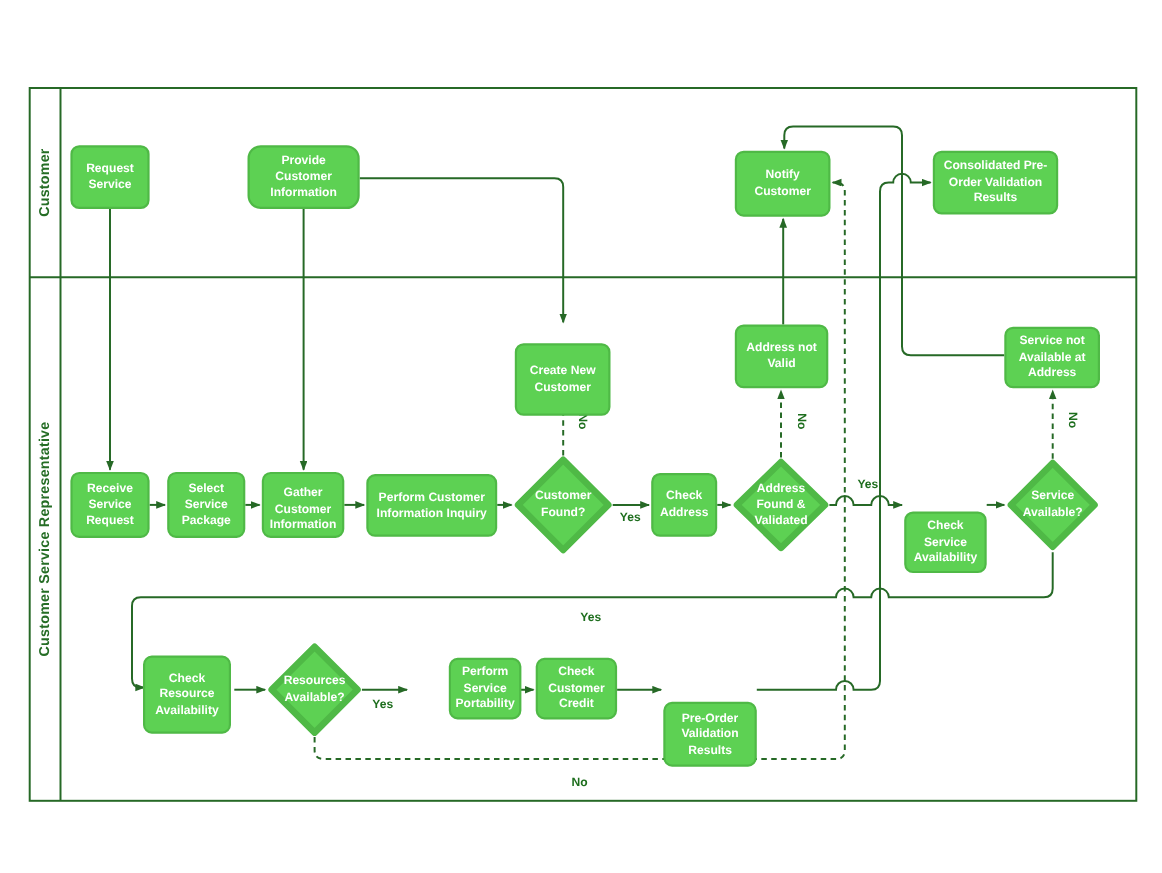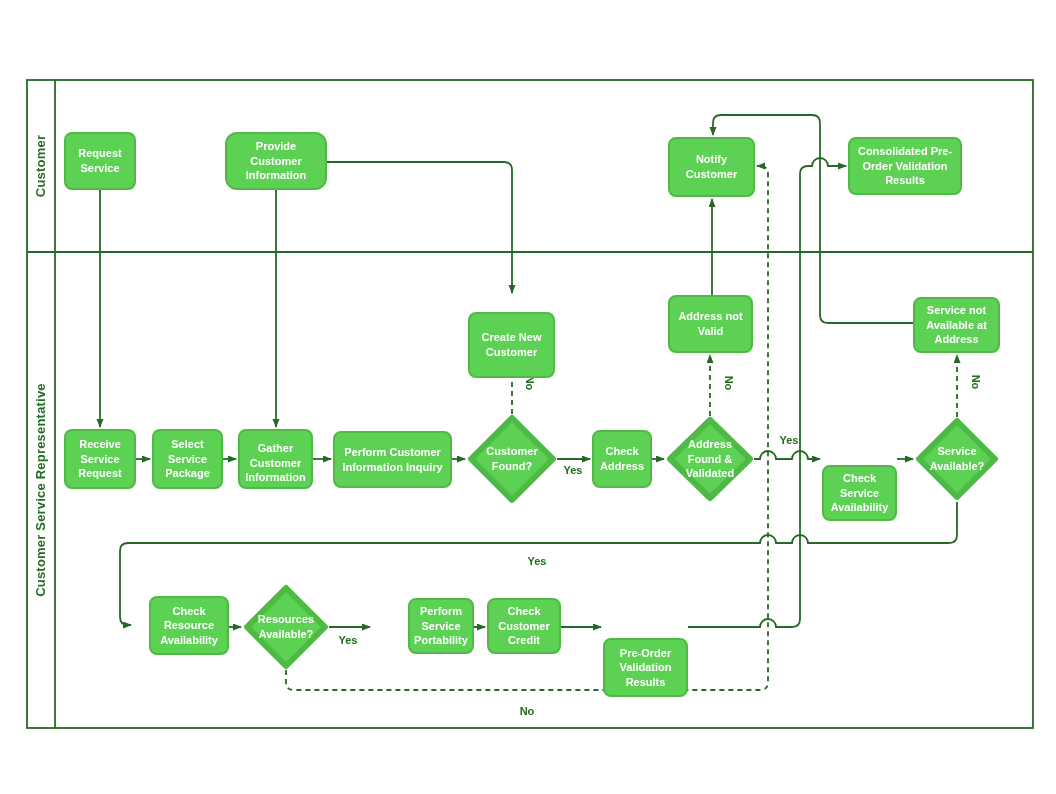--- a/index.html
+++ b/index.html
@@ -135,21 +135,21 @@
       </div>
       <div class="node rect" style="left: 822px; top: 432px; width: 75px; height: 56px; margin-top: 33px;">
         <span>Check Service Availability</span>
       </div>
       <div class="node diamond" style="left: 915px; top: 417px; width: 84px; height: 84px;">
         <svg viewBox="0 0 84 84">
           <polygon points="42,4 80,42 42,80 4,42" fill="#5dd153" stroke="#4fb946" stroke-width="6" stroke-linejoin="round"></polygon>
         </svg>
         <span class="lbl">Service Available?</span>
       </div>
-      <div class="node rect" style="left: 149px; top: 596px; width: 80px; height: 59px; align-items: center;">
+      <div class="node rect" style="left: 130px; top: 596px; width: 80px; height: 71px; align-items: center;">
         <span>Check Resource Availability</span>
       </div>
       <div class="node diamond" style="left: 243px; top: 584px; width: 86px; height: 86px;">
         <svg viewBox="0 0 86 86">
           <polygon points="43,4 82,43 43,82 4,43" fill="#5dd153" stroke="#4fb946" stroke-width="6" stroke-linejoin="round"></polygon>
         </svg>
         <span class="lbl">Resources Available?</span>
       </div>
       <div class="node rect" style="left: 372px; top: 598px; width: 66px; height: 56px; margin-left: 36px;">
         <span>Perform Service Portability</span>

